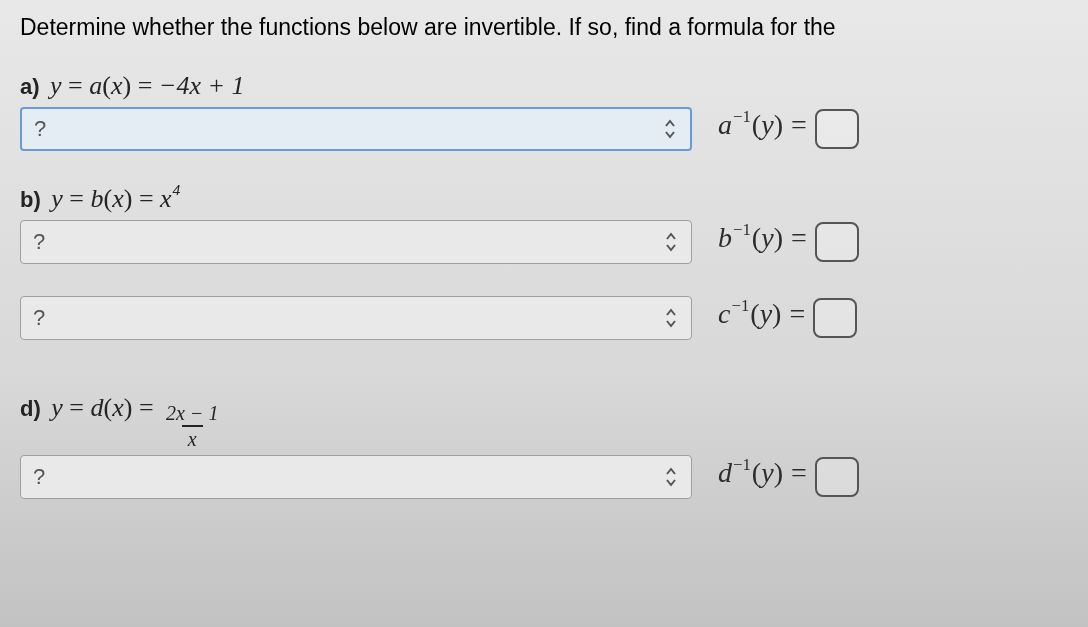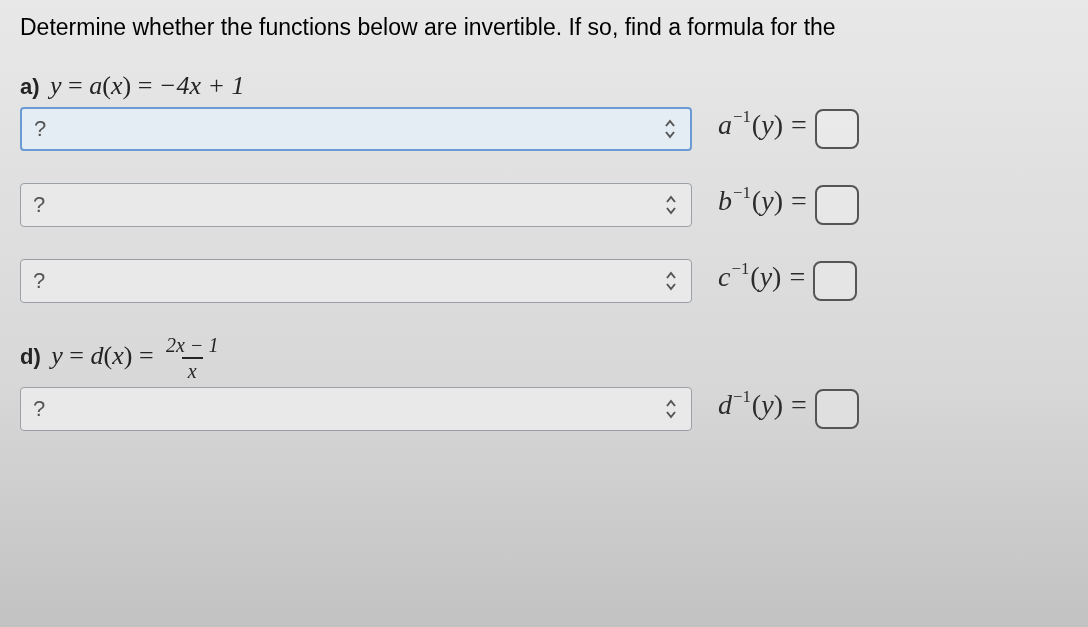--- a/index.html
+++ b/index.html
@@ -116,21 +116,21 @@
     }
     .frac {
       display: inline-flex;
       flex-direction: column;
       align-items: center;
       vertical-align: middle;
       font-size: 20px;
       line-height: 1;
       margin-left: 4px;
     }
-    .frac .num { padding: 0 2px 2px; }
+    .frac .num { padding: 0 2px 2px; margin-top: 31px; }
     .frac .den { border-top: 2px solid #242424; padding: 2px 6px 0; }
   </style>
 </head>
 <body>
 
 <div class="instruction">Determine whether the functions below are invertible. If so, find a formula for the</div>
 
 <div class="problem">
   <div class="problem-label">
     <span class="part">a)</span>
@@ -153,20 +153,29 @@
     </div>
     <div class="answer-eq">
       <span><span class="fn">a</span><span class="sup">−1</span><span class="paren">(</span><span class="fn">y</span><span class="paren">)</span></span>
       <span class="paren">=</span>
       <span class="answer-box"></span>
     </div>
   </div>
 </div>
 
 <div class="problem">
+  <div class="problem-label">
+    <span class="part">b)</span>
+    <span class="math">
+      <span class="fn">y</span> <span class="paren">=</span>
+      <span class="fn">b</span><span class="paren">(</span><span class="fn">x</span><span class="paren">)</span>
+      <span class="paren">=</span>
+      <span class="fn">x</span><span class="sup">4</span>
+    </span>
+  </div>
   <div class="row">
     <div class="select-wrap">
       <span class="select-text">?</span>
       <span class="chevrons">
         <svg viewBox="0 0 16 22" width="16" height="22">
             <path d="M4 8 L8 3 L12 8" fill="none" stroke="#555" stroke-width="2"></path>
             <path d="M4 14 L8 19 L12 14" fill="none" stroke="#555" stroke-width="2"></path>
           </svg>
       </span>
     </div>

